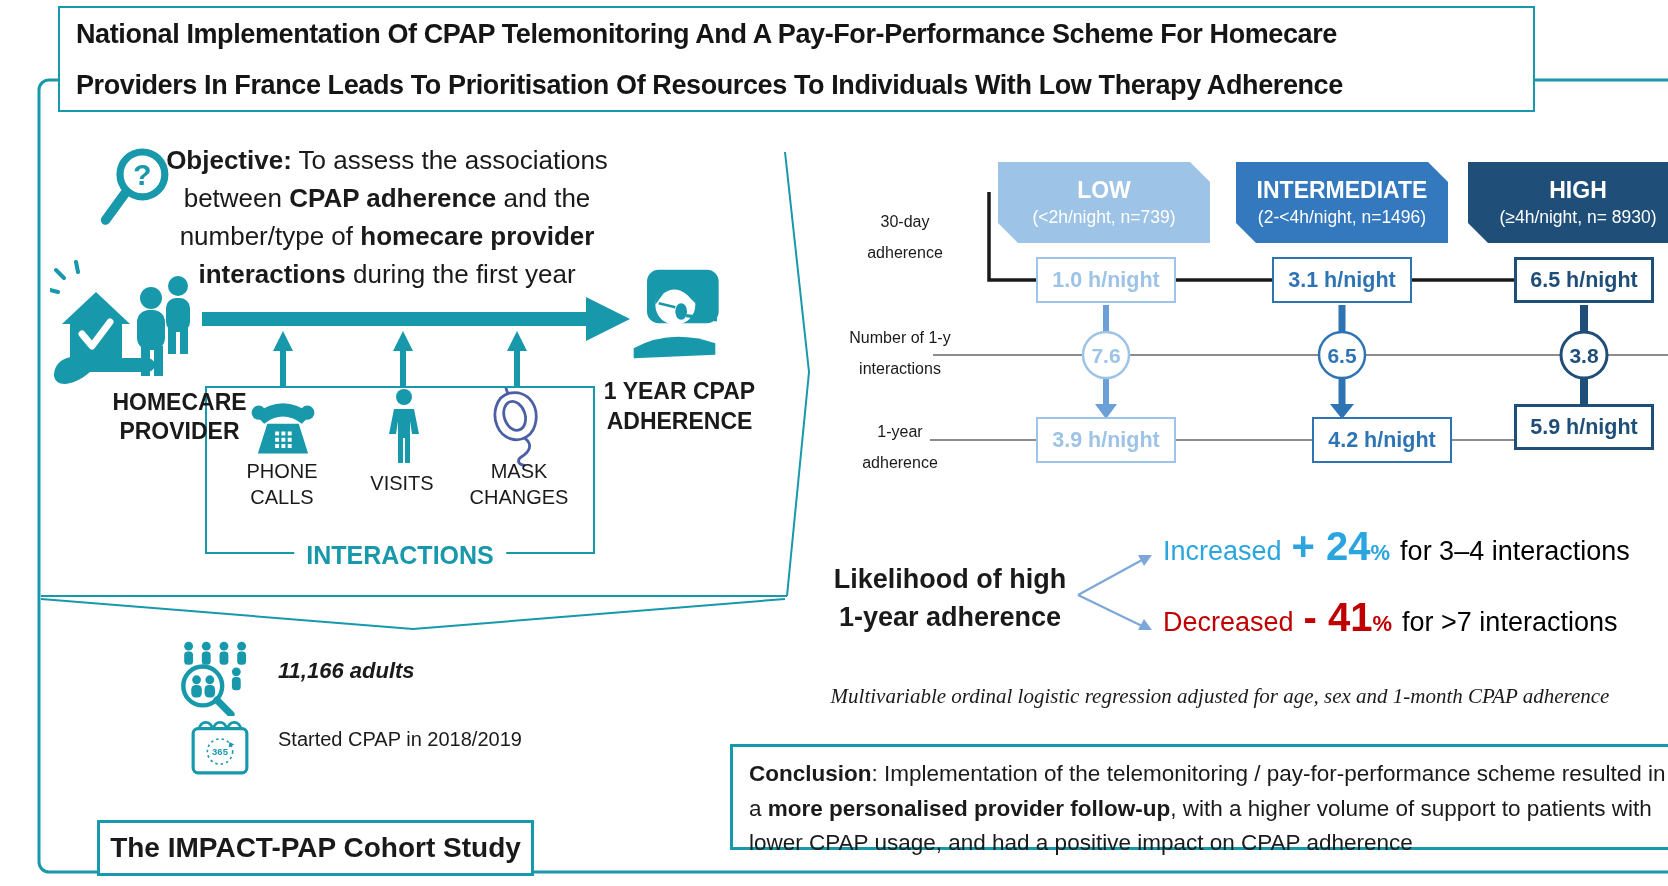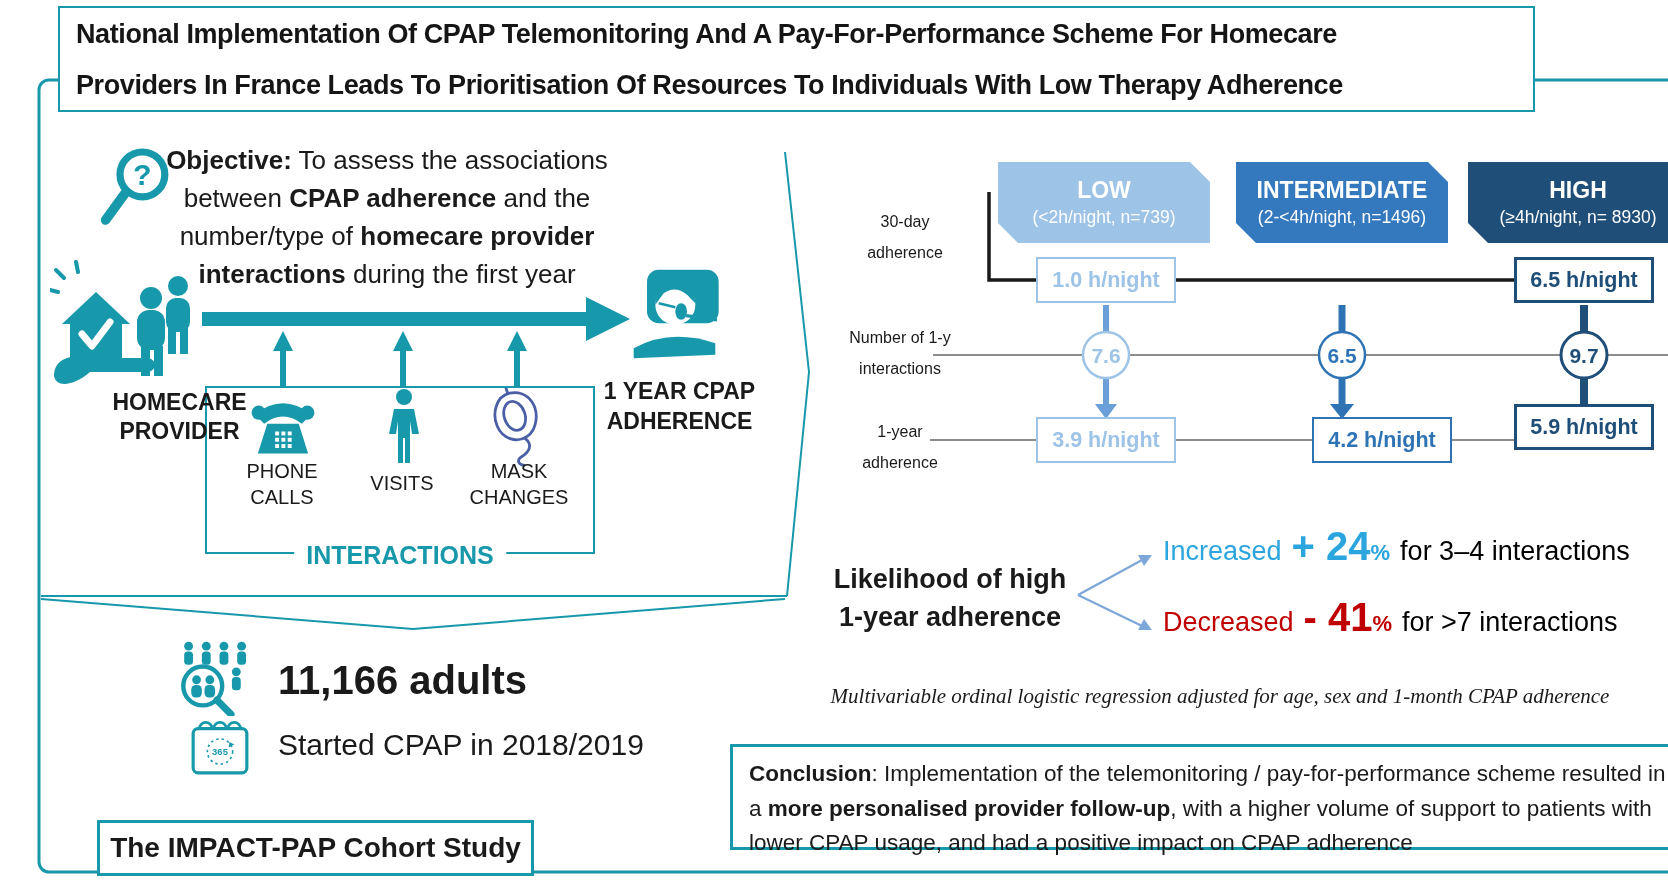--- a/index.html
+++ b/index.html
@@ -22,22 +22,22 @@
   .provider-label{left:0px;top:388px;width:215px;text-align:center;font-weight:bold;font-size:23px;line-height:29px;z-index:3;padding-left:42px;}
   .outcome-label{left:562px;top:376px;width:175px;text-align:center;font-weight:bold;font-size:23px;line-height:30px;z-index:3;}
 
   
   .interactions-box{left:175px;top:386px;width:390px;height:168px;border:2px solid #1798ab;box-sizing:border-box;z-index:2;}
   .interactions-title{left:370px;top:541px;transform:translateX(-50%);background:#fff;padding:0 12px;
                       color:#1798ab;font-weight:bold;font-size:25px;z-index:3;}
   .itype-label{position:absolute;text-align:center;font-size:20px;line-height:26px;z-index:3;}
 
   
-  .cohort-size{left:248px;top:658px;font-size:40px;font-weight:bold;z-index:3;}
-  .cohort-period{left:248px;top:728px;font-size:30px;z-index:3;}
+  .cohort-size{left:248px;top:658px;font-size:22px;font-weight:bold;z-index:3;font-style:italic;}
+  .cohort-period{left:248px;top:728px;font-size:20px;z-index:3;}
   .impact-box{left:67px;top:820px;width:437px;height:56px;border:3px solid #1798ab;background:#fff;box-sizing:border-box;
               display:flex;align-items:center;justify-content:center;font-size:28px;font-weight:bold;z-index:4;}
 
   
   .banner{position:absolute;top:162px;height:81px;z-index:3;display:flex;flex-direction:column;align-items:center;
           justify-content:center;gap:3px;color:#fff;
           clip-path:polygon(0 0,calc(100% - 20px) 0,100% 20px,100% 100%,20px 100%,0 calc(100% - 20px));}
   .banner .gname{font-size:23px;font-weight:bold;}
   .banner .gcrit{font-size:17.5px;}
   .row-label{position:absolute;text-align:center;font-size:16px;line-height:31px;z-index:3;color:#1a1a1a;}
@@ -282,25 +282,26 @@
   <div class="row-label" style="left:785px;top:322px;width:170px;">
     <div>Number of 1-y</div>
     <div>interactions</div>
   </div>
   <div class="row-label" style="left:795px;top:416px;width:150px;">
     <div>1-year</div>
     <div>adherence</div>
   </div>
 
   <div class="vbox c-low t-low" style="left:1006px;top:257px;">1.0 h/night</div>
+  <div class="vbox c-int t-int" style="left:1242px;top:257px;">3.1 h/night</div>
   <div class="vbox c-high t-high" style="left:1484px;top:257px;">6.5 h/night</div>
 
   <div class="circle-label t-low" style="left:1041px;top:344px;">7.6</div>
   <div class="circle-label t-int" style="left:1277px;top:344px;">6.5</div>
-  <div class="circle-label t-high" style="left:1519px;top:344px;">9.7</div>
+  <div class="circle-label t-high" style="left:1519px;top:344px;">3.8</div>
 
   <div class="vbox c-low t-low" style="left:1006px;top:417px;">3.9 h/night</div>
   <div class="vbox c-int t-int" style="left:1282px;top:417px;">4.2 h/night</div>
   <div class="vbox c-high t-high" style="left:1484px;top:404px;">5.9 h/night</div>
 
   <div class="abs likelihood-label">
     <div>Likelihood of high</div>
     <div>1-year adherence</div>
   </div>
   <div class="effect-row" style="left:1133px;top:524px;">

